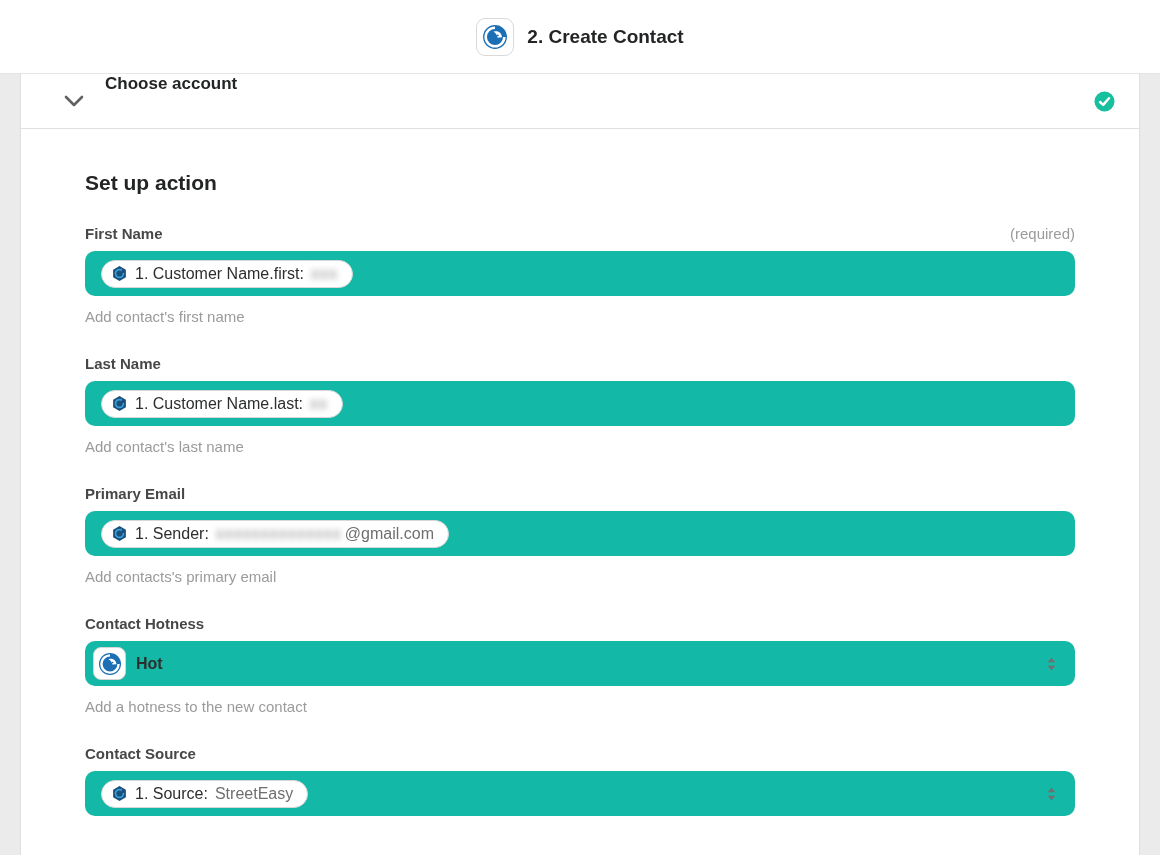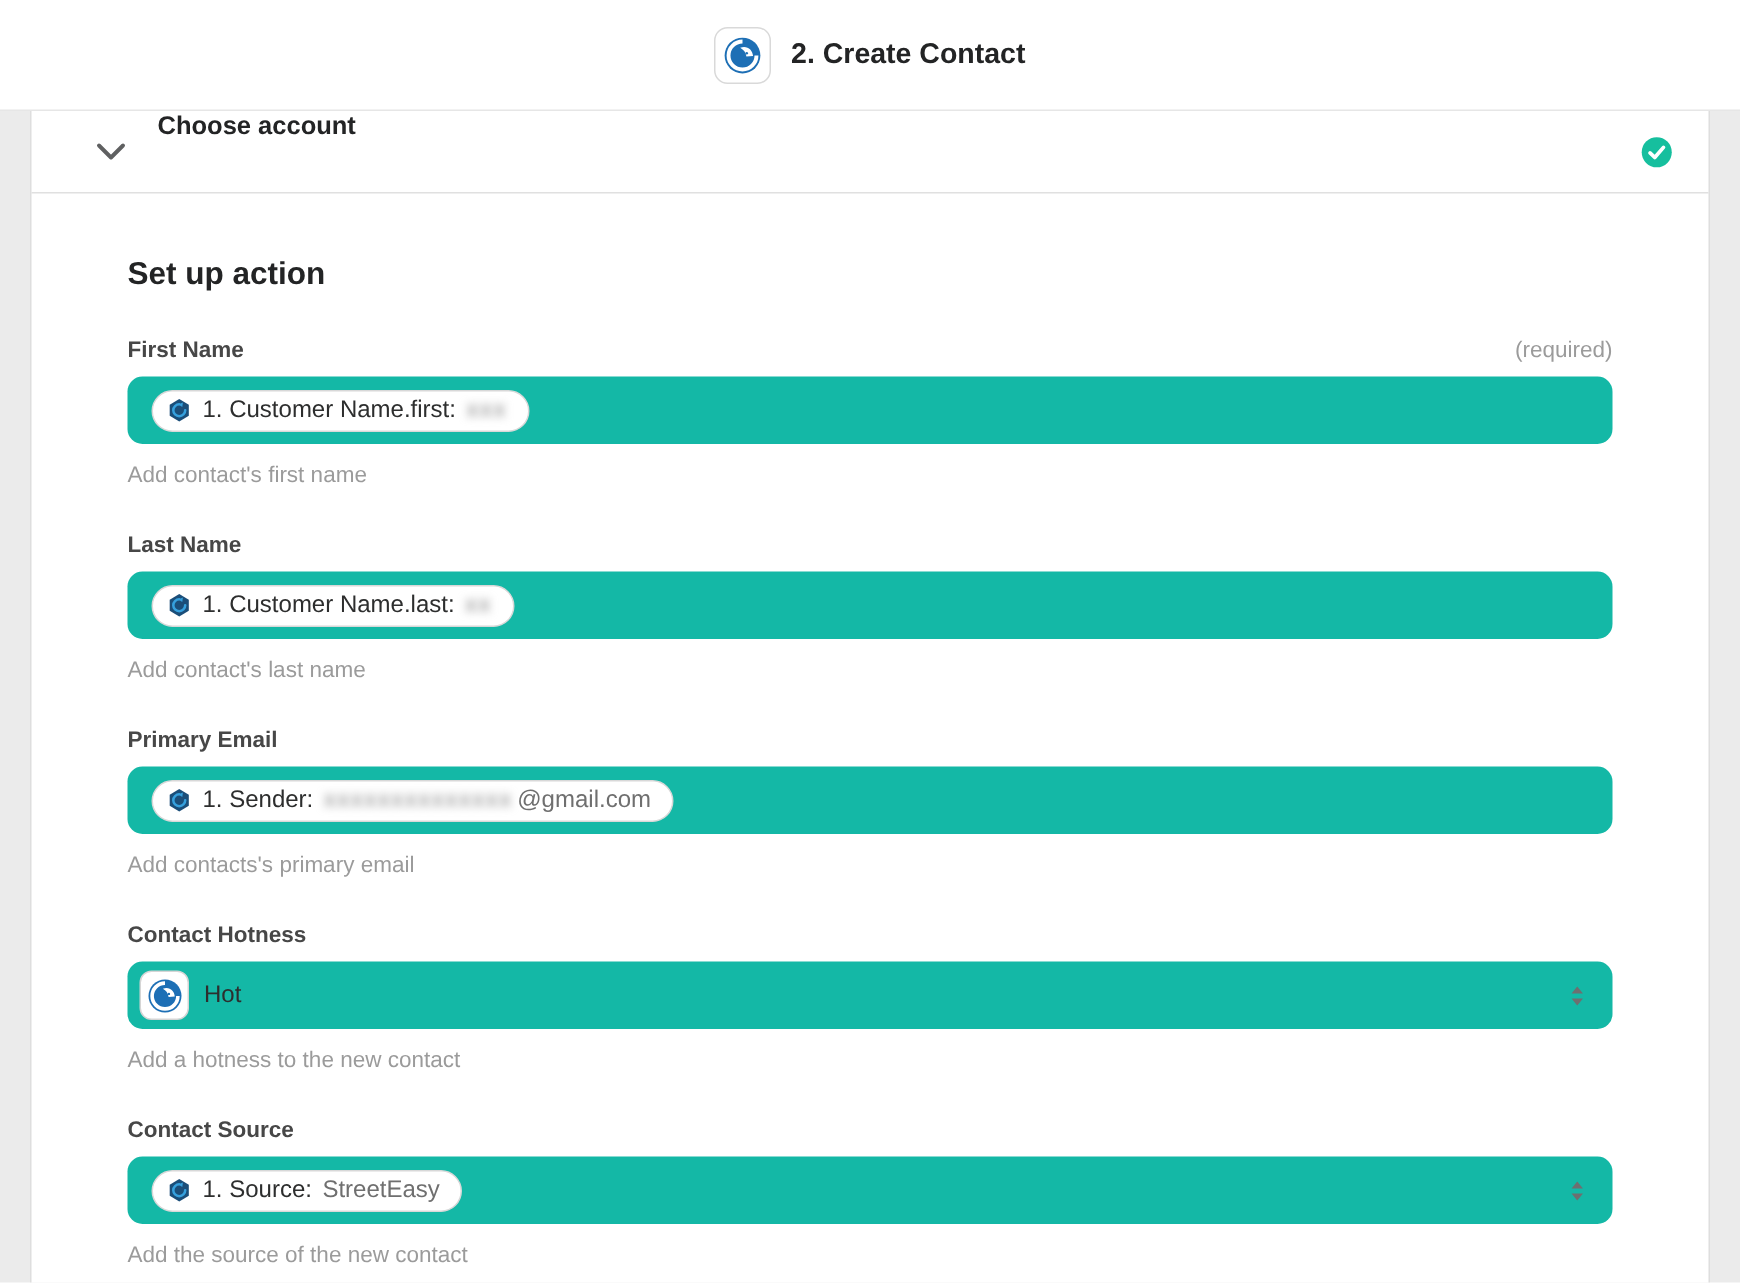--- a/index.html
+++ b/index.html
@@ -38,21 +38,21 @@
   .setup-title { font-size:21px; font-weight:700; padding-top:42px; color:#232425; }
 
   .group { margin-top:30px; }
   .label-row { display:flex; align-items:baseline; justify-content:space-between; margin-bottom:9px; }
   .field-label { font-size:15px; font-weight:700; color:#474747; }
   .required-note { font-size:15px; color:#9b9b9b; font-weight:400; }
   .input-box {
     height:45px; background:#14b8a6; border-radius:10px;
     display:flex; align-items:center; padding:0 16px; position:relative; cursor:text;
   }
-  .input-box.select { padding:0 8px; cursor:pointer; }
+  .input-box.select { padding:0 8px; cursor:pointer;font-weight:bold; }
   .help { font-size:15px; color:#9b9b9b; margin-top:12px; }
 
   
   .pill {
     display:inline-flex; align-items:center; gap:7px;
     background:#fff; border:1px solid #d8d8d8; border-radius:999px;
     padding:4px 14px 4px 9px; max-width:100%; cursor:pointer;
   }
   .pill-prefix { font-size:16px; color:#2d2e2e; white-space:nowrap; }
   .pill-value  { font-size:16px; color:#6f6f6f; white-space:nowrap; }
@@ -206,19 +206,18 @@
           <span class="pill-prefix">1. Source:</span>
           <span class="pill-value">StreetEasy</span>
         </span>
         <span class="stepper">
           <svg width="11" height="16" viewBox="0 0 13 18">
             <path d="M6.5 1.5 L11 7 H2 Z" fill="#6e6f70"></path>
             <path d="M6.5 16.5 L2 11 H11 Z" fill="#6e6f70"></path>
           </svg>
         </span>
       </div>
-      <div class="help">Add the source of the new contact</div>
     </div>
 
   </section>
 
   <div class="bottom-edge"></div>
 </div>
 
 </body></html>

